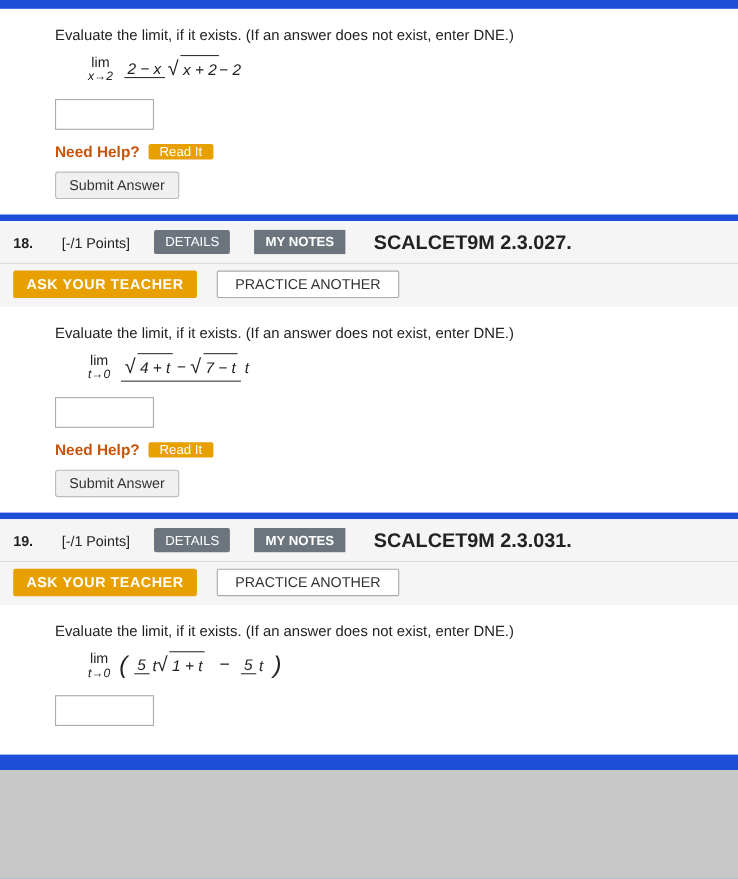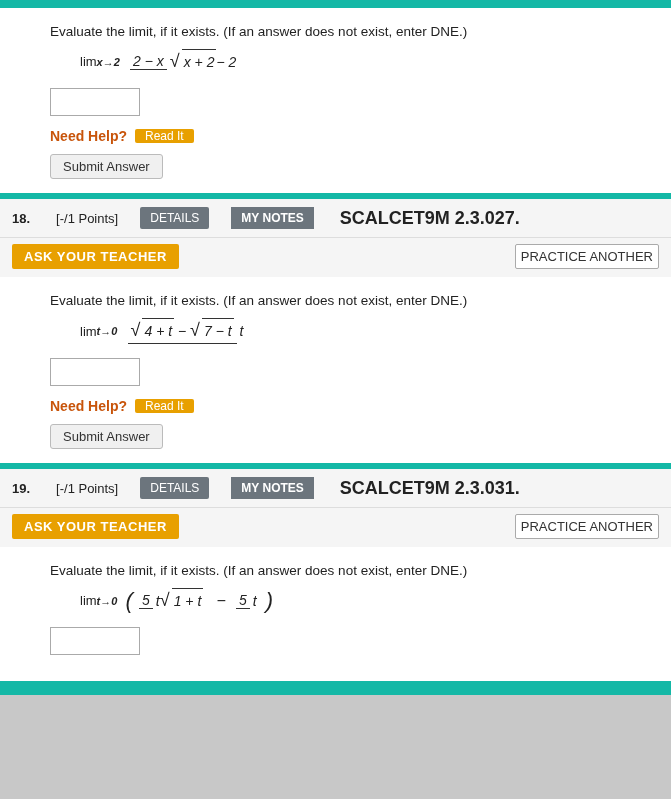--- a/index.html
+++ b/index.html
@@ -5,21 +5,21 @@
     * { box-sizing: border-box; margin: 0; padding: 0; }
     body {
       font-family: Arial, sans-serif;
       background: #c8c8c8;
       width: 671px;
       min-height: 799px;
       font-size: 14px;
       color: #222;
     }
     .page-wrapper {
-      background: #14b8a6;
+      background: #1d4ed8;
       padding: 8px 0;
     }
     .problem-block {
       background: #fff;
       margin: 0 0 6px 0;
       padding: 0;
     }
     .problem-inner {
       padding: 12px 30px 14px 50px;
     }
@@ -57,66 +57,65 @@
       border-radius: 0;
     }
     .scalcet-label {
       font-weight: bold;
       font-size: 18px;
       margin-left: 4px;
     }
     .action-row {
       display: flex;
       align-items: center;
-      gap: 8px;
+      gap: 18px;
       padding: 6px 12px 8px 12px;
       background: #f5f5f5;
-      justify-content: space-between;
     }
     .btn-ask {
       background: #e8a000;
       color: #fff;
       border: none;
       padding: 5px 12px;
       font-size: 13px;
       font-weight: bold;
       cursor: pointer;
       border-radius: 2px;
       letter-spacing: 0.5px;
     }
     .btn-practice {
       background: #fff;
       color: #333;
       border: 1px solid #aaa;
-      padding: 4px 5px;
+      padding: 4px 16px;
       font-size: 13px;
       cursor: pointer;
       border-radius: 2px;
     }
     .question-text {
       font-size: 13.5px;
       margin-bottom: 10px;
       margin-top: 4px;
       color: #222;
     }
     .math-display {
       margin: 10px 0 14px 30px;
       font-style: italic;
       font-size: 15px;
     }
     .lim-block {
       display: inline-flex;
-      flex-direction: row;
+      flex-direction: column;
       align-items: center;
       vertical-align: middle;
       font-size: 13px;
       margin-right: 4px;
     }
     .lim-word { font-style: normal; font-size: 13px; }
-    .lim-sub { font-size: 11px; font-weight: bold; }
+    .lim-sub { font-size: 11px; }
     .fraction {
       display: inline-flex;
       align-items: center;
       vertical-align: middle;
       margin: 0 2px;
     }
     .frac-num { border-bottom: 1px solid #333; padding: 0 3px; font-size: 14px; }
     .frac-den { padding: 0 3px; font-size: 14px; }
     .answer-box {
       width: 90px;

